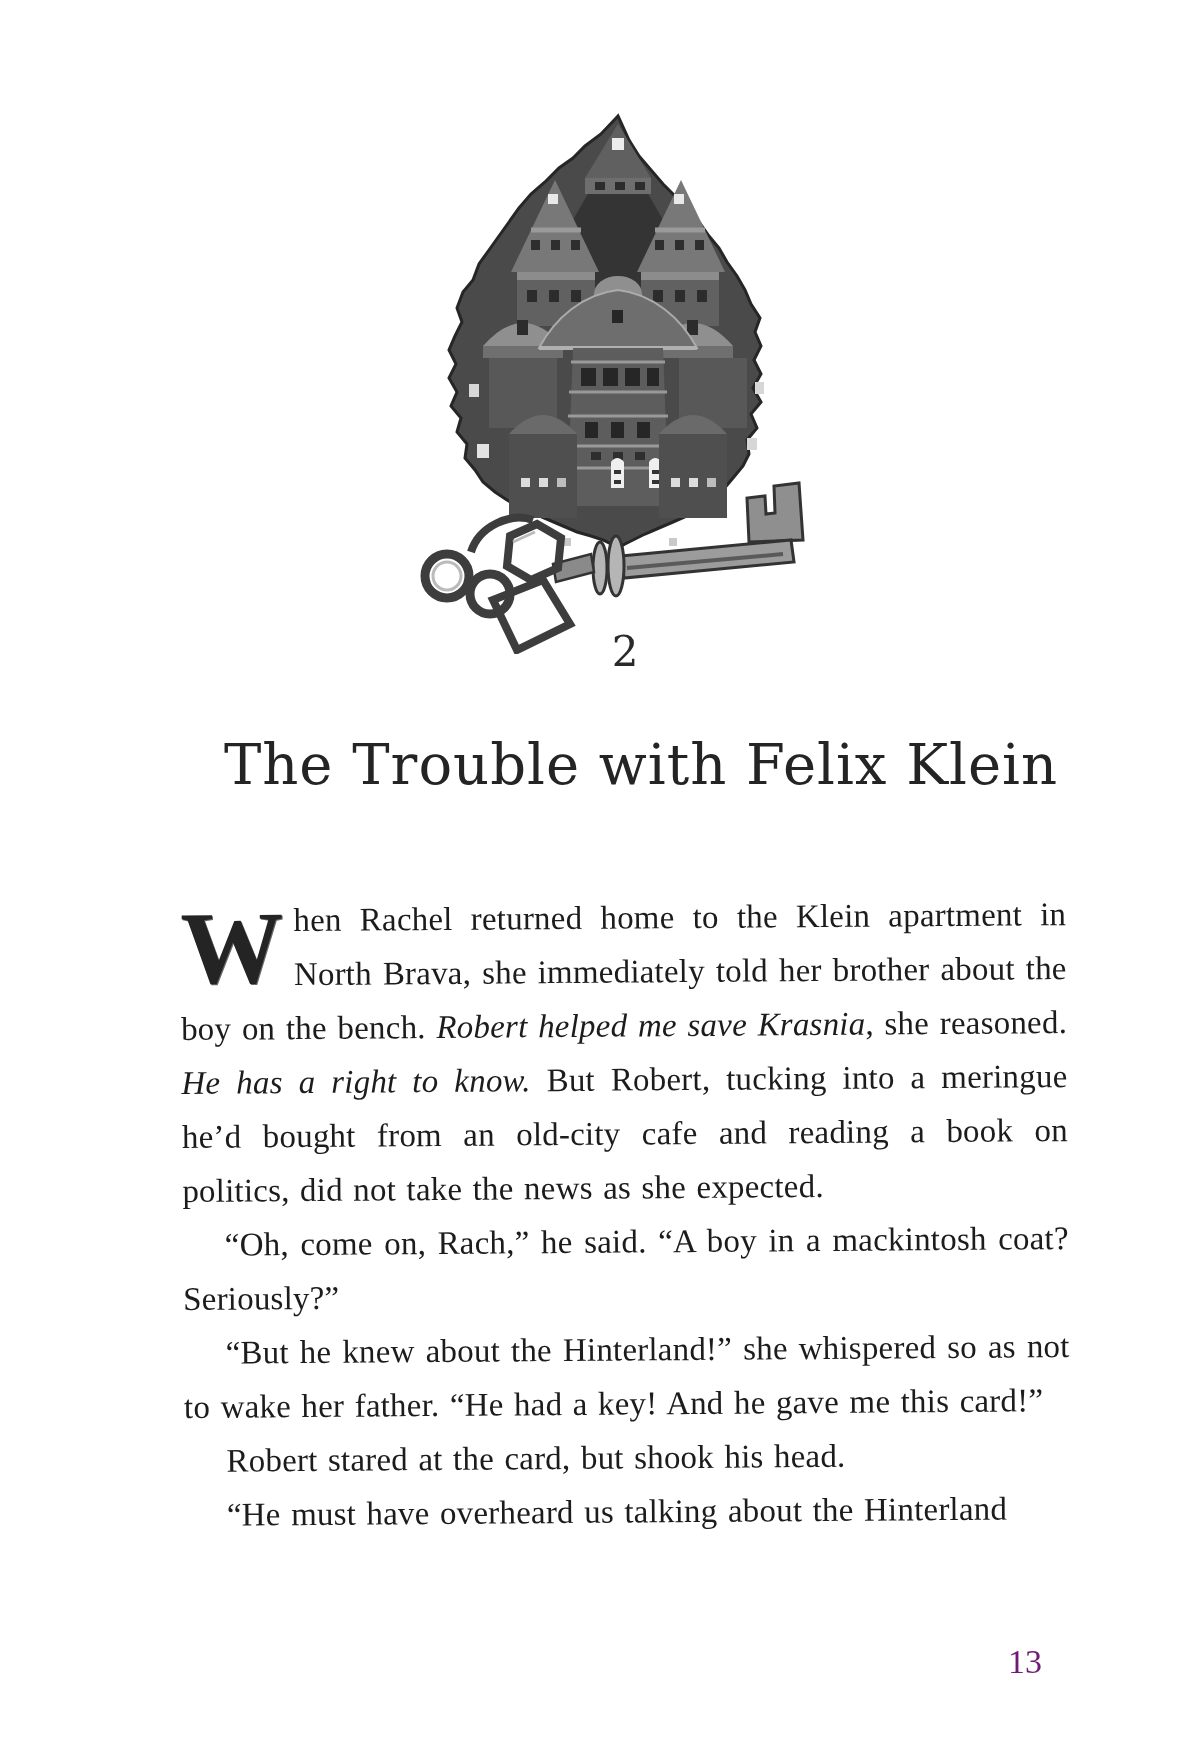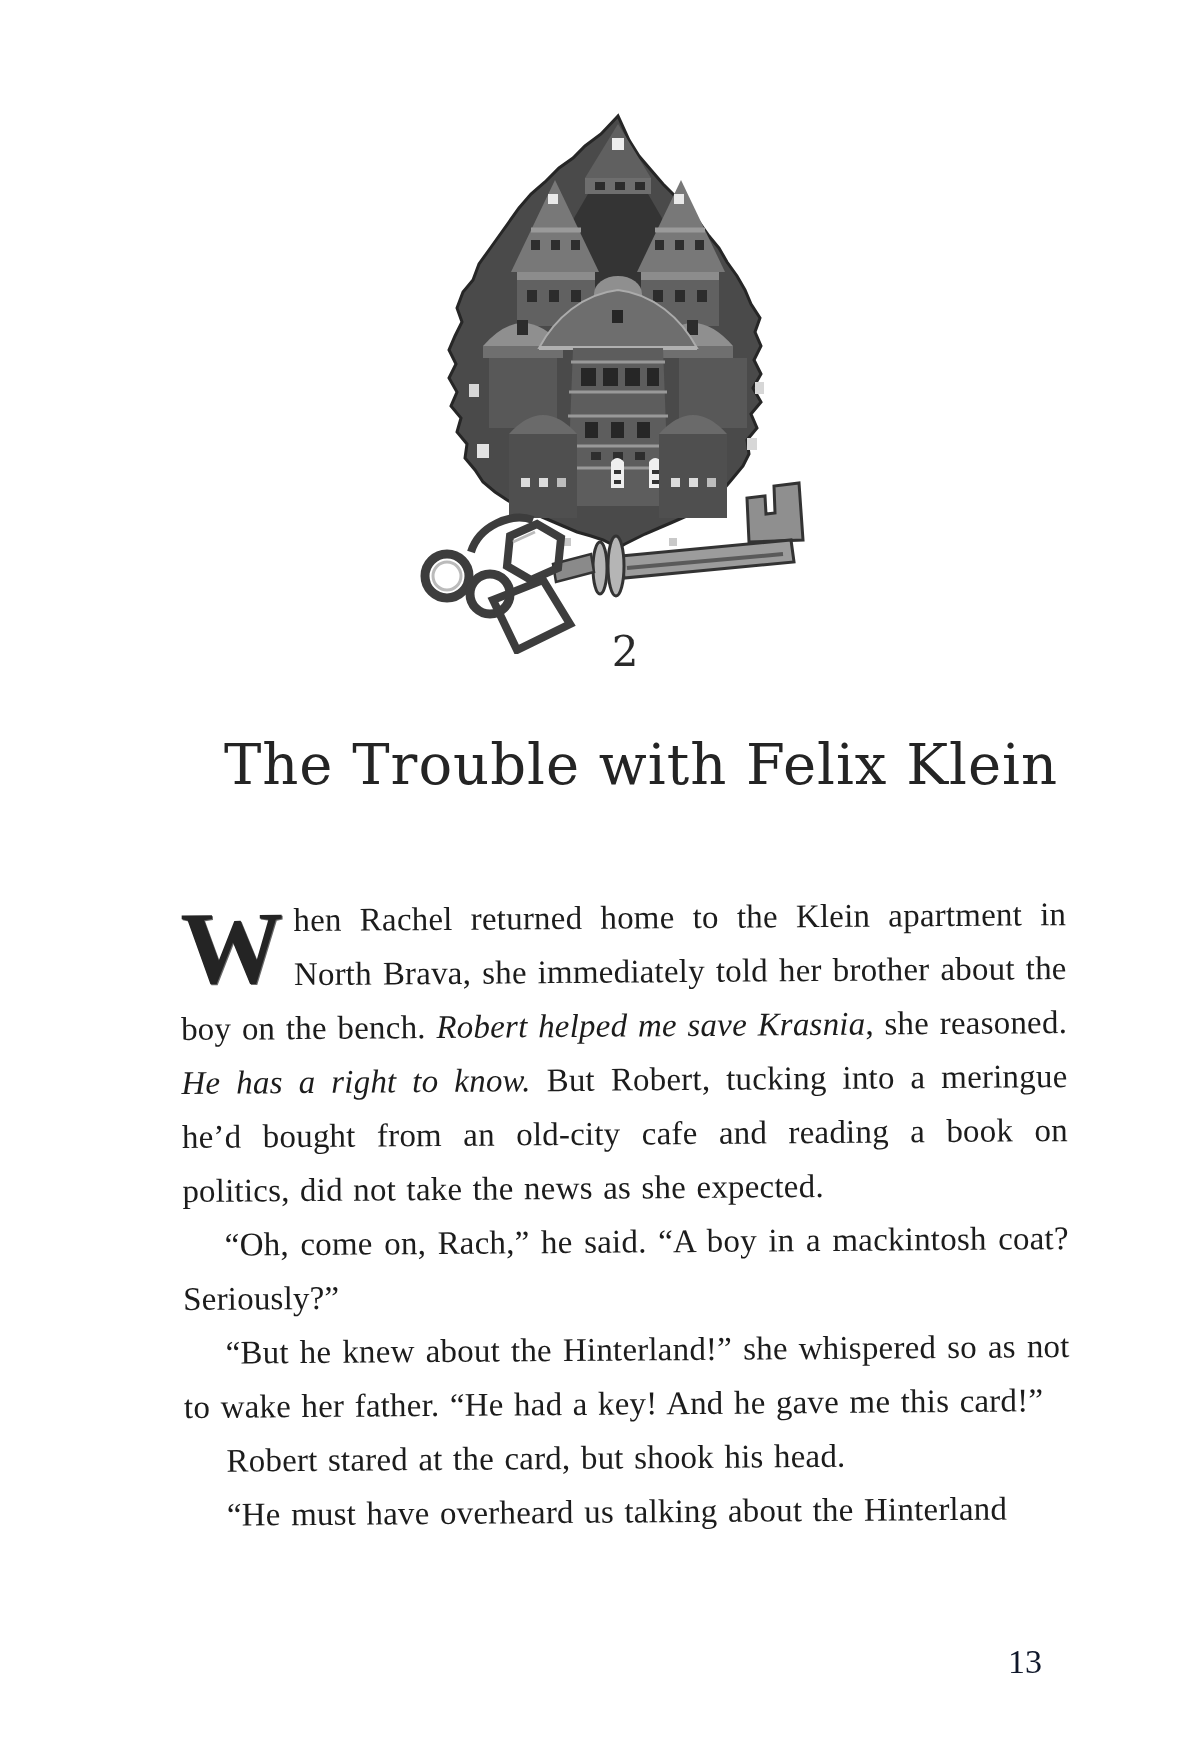--- a/index.html
+++ b/index.html
@@ -51,21 +51,21 @@
     line-height:103px;
     height:104px;
     margin:3px 10px 0 0;
     color:#242424;
     text-shadow:1px 1px 0 #6a6a6a;
   }
   .page-num{
     position:absolute;left:180px;top:1644px;width:862px;
     text-align:right;
     font-size:34px;line-height:36px;
-    color:#0f172a;
+    color:#701a75;
   }
 </style>
 </head>
 <body>
 
 <div class="page">
 
   <figure class="illustration">
     <svg viewBox="0 0 394 560" xmlns="http://www.w3.org/2000/svg">
 

